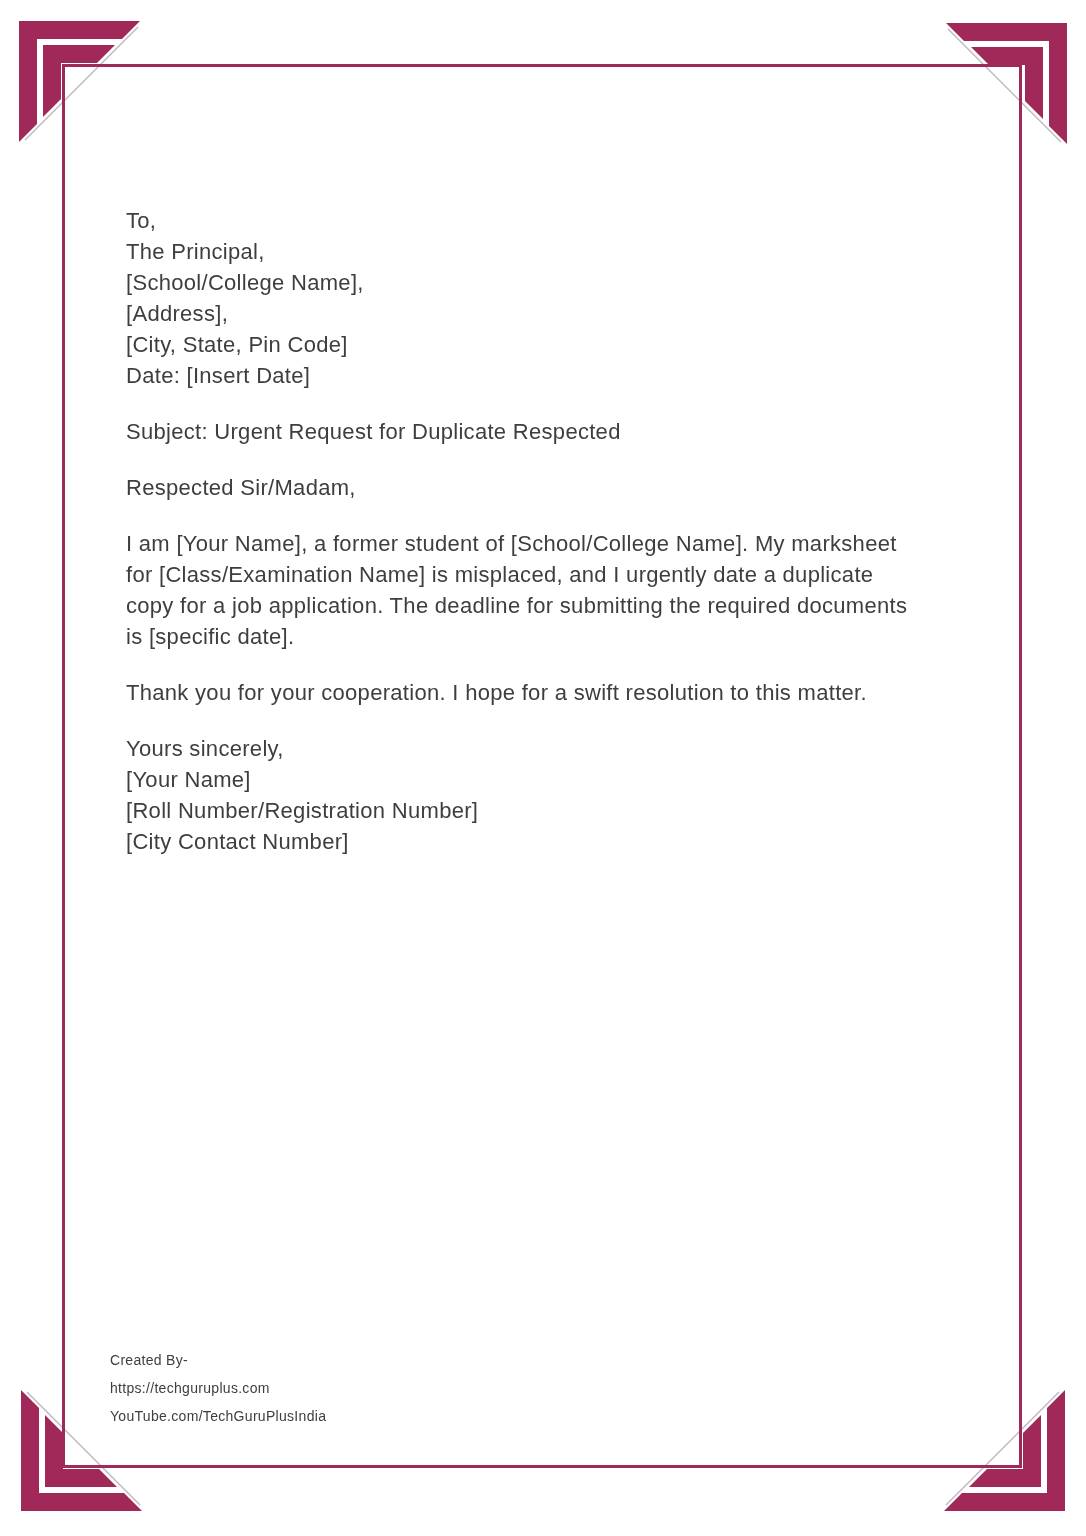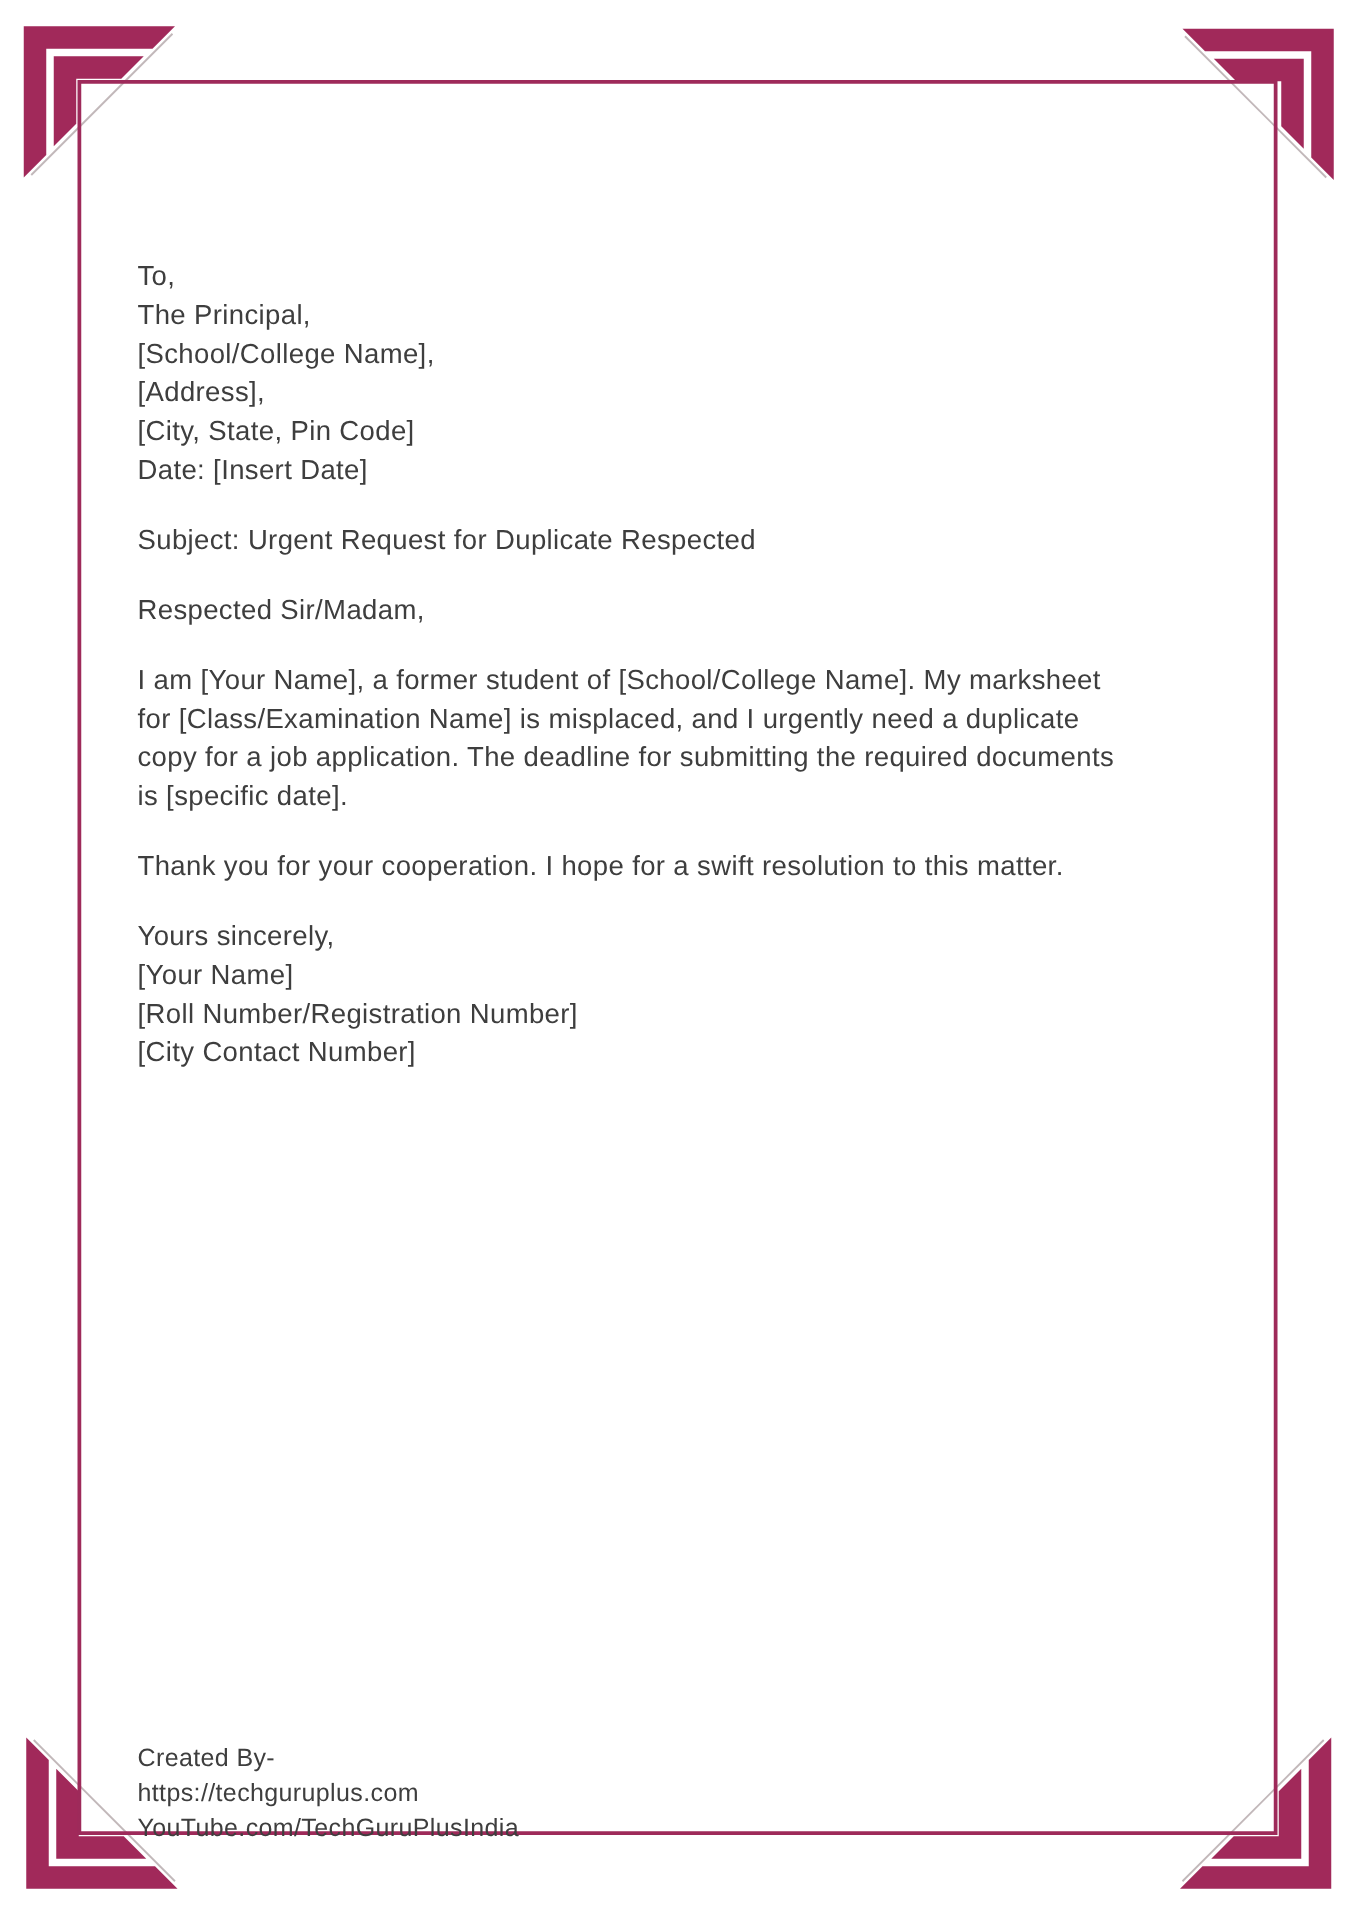--- a/index.html
+++ b/index.html
@@ -27,29 +27,28 @@
   .orn.br { left: 939px; top: 1385px; transform: scale(-1,-1); }
   .content {
     position: absolute;
     left: 110px;
     top: 205px;
     width: 885px;
     font-size: 22px;
     line-height: 31px;
     letter-spacing: 0.3px;
   }
-  .block { margin: 0 0 25px 0; }
+  .block { margin: 0 0 25px 16px; }
   .footer {
     position: absolute;
     left: 110px;
     top: 1346px;
-    font-size: 20px;
+    font-size: 14px;
     line-height: 28px;
     letter-spacing: 0.3px;
-    margin-top: 47px;
   }
 </style>
 </head>
 <body>
 
 <div class="page">
 
   <svg class="orn tl" viewBox="0 0 131 131">
     <line x1="124" y1="11" x2="11" y2="124" stroke-width="1.5" stroke="#c2b8ba"></line>
     <polygon points="5,5 126,5 108,23 23,23 23,108 5,126" fill="#a1295a"></polygon>
@@ -83,21 +82,21 @@
       <div>[City, State, Pin Code]</div>
       <div>Date: [Insert Date]</div>
     </div>
 
     <div class="block">Subject: Urgent Request for Duplicate Respected</div>
 
     <div class="block">Respected Sir/Madam,</div>
 
     <div class="block">
       <div>I am [Your Name], a former student of [School/College Name]. My marksheet</div>
-      <div>for [Class/Examination Name] is misplaced, and I urgently need a duplicate</div>
+      <div>for [Class/Examination Name] is misplaced, and I urgently date a duplicate</div>
       <div>copy for a job application. The deadline for submitting the required documents</div>
       <div>is [specific date].</div>
     </div>
 
     <div class="block">
     </div>
 
     <div class="block">
       <div>Thank you for your cooperation. I hope for a swift resolution to this matter.</div>
     </div>

